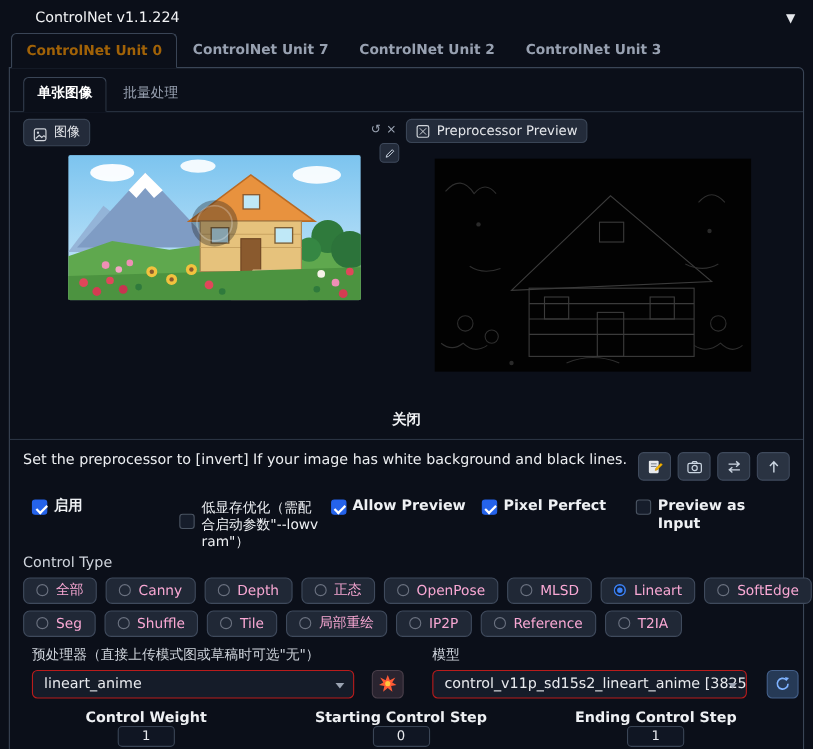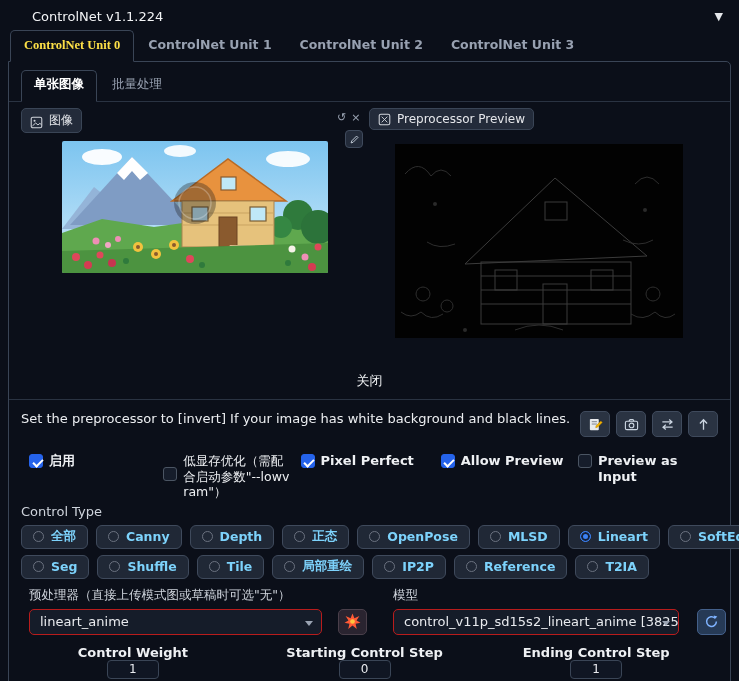--- a/index.html
+++ b/index.html
@@ -8,21 +8,21 @@
   .frame { position:relative; width:739px; height:681px; background:#0b0f19; color:#e5e7eb; overflow:hidden; font-size:13px; }
 
   
   .hdr { display:flex; justify-content:space-between; align-items:center; padding:9px 16px 5px 32px; }
   .hdr .title { font-size:13px; color:#f3f4f6; }
   .hdr .collapse { font-size:11px; color:#e5e7eb; cursor:pointer; }
 
   
   .tabs { display:flex; align-items:flex-end; padding:0 10px; position:relative; z-index:2; }
   .tab { padding:7px 13px 8px; font-size:12.5px; font-weight:600; color:#98a1b1; cursor:pointer; border:1px solid transparent; white-space:nowrap; }
-  .tab.active { color:#fde047; background:#0b0f19; border:1px solid #3a4556; border-bottom:1px solid #0b0f19; border-radius:5px 5px 0 0; margin-bottom:-1px;font-family:Liberation Serif, serif; }
+  .tab.active { color:#a16207; background:#0b0f19; border:1px solid #3a4556; border-bottom:1px solid #0b0f19; border-radius:5px 5px 0 0; margin-bottom:-1px; }
 
   
   .panel { position:relative; z-index:1; margin:0 8px; border:1px solid #3a4556; border-radius:0 5px 5px 5px; background:#0b0f19; height:625px; padding:8px 12px 0; }
 
   
   .subtabs { display:flex; gap:2px; border-bottom:1px solid #2a3342; margin:0 -12px; padding:0 12px; }
   .subtab { padding:5px 12px 7px; font-size:12.5px; color:#98a1b1; cursor:pointer; border:1px solid transparent; }
   .subtab.active { color:#fff; font-weight:600; background:#0b0f19; border:1px solid #3a4556; border-bottom:1px solid #0b0f19; border-radius:5px 5px 0 0; margin-bottom:-1px; }
 
   
@@ -32,21 +32,21 @@
   .mini-btns { position:absolute; top:4px; left:316px; display:flex; gap:5px; color:#9aa3b2; font-size:11px; }
   .mini-btns span { cursor:pointer; line-height:1; }
   .edit-btn { position:absolute; top:22px; left:324px; width:18px; height:18px; border:1px solid #3f4a5c; border-radius:4px; background:#232b3a; display:flex; align-items:center; justify-content:center; cursor:pointer; }
   .photo-wrap { width:266px; margin:8px auto 0; cursor:pointer; }
   .photo-wrap svg { display:block; border-radius:2px; }
   .prev-col { flex:1; position:relative; }
   .preview-wrap { margin:14px 0 0 26px; width:288px; }
   .preview-wrap svg { display:block; }
 
   .close-row { text-align:center; padding:32px 0 9px; border-bottom:1px solid #2a3342; margin:0 -12px; }
-  .close-btn { font-size:13px; color:#f1f3f5; cursor:pointer; }
+  .close-btn { font-size:13px; color:#f1f3f5; cursor:pointer;font-weight:bold; }
 
   
   .note-row { display:flex; align-items:flex-start; padding-top:9px; }
   .note { font-size:13px; font-weight:500; color:#eceef1; padding-top:2px; }
   .tool-btns { margin-left:auto; display:flex; gap:6px; padding-top:2px; }
   .tbtn { width:30px; height:26px; background:#2a3342; border:1px solid #3f4a5c; border-radius:5px; display:flex; align-items:center; justify-content:center; cursor:pointer; }
 
   
   .cb-row { display:flex; margin:16px 0 0 8px; min-height:44px; }
   .cb-item { display:flex; gap:6px; align-items:flex-start; cursor:pointer; }
@@ -57,21 +57,21 @@
   .cb-w1 { width:137px; } .cb-w2 { width:140px; } .cb-w3 { width:143px; } .cb-w4 { width:140px; }
   .cb-item.lowvram .cb-box { margin-top:14px; }
   .cb-item.lowvram .cb-label { width:108px; font-weight:500; font-size:12.5px; word-break:break-all; line-height:1.25; }
 
   
   .ct-label { margin-top:4px; font-size:13px; color:#cfd4dc; }
   .pill-row { display:flex; gap:8px; margin-top:6px; }
   .pill { display:inline-flex; align-items:center; gap:7px; height:24px; padding:0 11px; background:#202836; border:1px solid #3f4a5c; border-radius:6px; cursor:pointer; white-space:nowrap; }
   .pill .radio { width:11px; height:11px; border-radius:50%; border:1.5px solid #6b7280; background:transparent; flex:0 0 auto; }
   .pill.selected .radio { border-color:#3b82f6; background:#3b82f6; box-shadow:inset 0 0 0 2px #15213a; }
-  .pill .plabel { font-size:12.5px; font-weight:700; color:#7dd3fc; }
+  .pill .plabel { font-size:12.5px; font-weight:400; color:#f9a8d4; }
 
   
   .dd-section { display:flex; margin:8px 0 0 8px; gap:26px; }
   .dd-col1 { width:339px; } .dd-col2 { flex:1; }
   .dd-label { font-size:12.5px; color:#cfd4dc; margin-bottom:5px; white-space:nowrap; }
   .dd-line { display:flex; gap:16px; align-items:center; }
   .dd { position:relative; height:26px; background:#151c29; border:1px solid #b91c1c; border-radius:5px; display:flex; align-items:center; padding:0 22px 0 10px; font-size:13px; color:#e8eaee; cursor:pointer; overflow:hidden; white-space:nowrap; }
   .dd::after { content:""; position:absolute; right:8px; top:11px; border-left:4px solid transparent; border-right:4px solid transparent; border-top:5px solid #9aa3b2; }
   .dd.pre { width:293px; } .dd.model { width:286px; }
   .sq-btn { width:29px; height:26px; border-radius:5px; display:flex; align-items:center; justify-content:center; cursor:pointer; flex:0 0 auto; }
@@ -93,21 +93,21 @@
 
 <div class="frame">
 
   <div class="hdr">
     <span class="title">ControlNet v1.1.224</span>
     <span class="collapse">▼</span>
   </div>
 
   <div class="tabs">
     <div class="tab active">ControlNet Unit 0</div>
-    <div class="tab">ControlNet Unit 1</div>
+    <div class="tab">ControlNet Unit 7</div>
     <div class="tab">ControlNet Unit 2</div>
     <div class="tab">ControlNet Unit 3</div>
   </div>
 
   <div class="panel">
 
     <div class="subtabs">
       <div class="subtab active">单张图像</div>
       <div class="subtab">批量处理</div>
     </div>
@@ -272,27 +272,27 @@
 
     <div class="cb-row">
       <div class="cb-item cb-w1">
         <span class="cb-box checked"></span>
         <span class="cb-label">启用</span>
       </div>
       <div class="cb-item cb-w2 lowvram">
         <span class="cb-box"></span>
         <span class="cb-label">低显存优化（需配合启动参数"--lowvram"）</span>
       </div>
+      <div class="cb-item cb-w4">
+        <span class="cb-box checked"></span>
+        <span class="cb-label">Allow Preview</span>
+      </div>
       <div class="cb-item cb-w3">
         <span class="cb-box checked"></span>
         <span class="cb-label">Pixel Perfect</span>
-      </div>
-      <div class="cb-item cb-w4">
-        <span class="cb-box checked"></span>
-        <span class="cb-label">Allow Preview</span>
       </div>
       <div class="cb-item">
         <span class="cb-box"></span>
         <span class="cb-label">Preview as Input</span>
       </div>
     </div>
 
     <div class="ct-label">Control Type</div>
     <div class="pill-row">
       <div class="pill">

